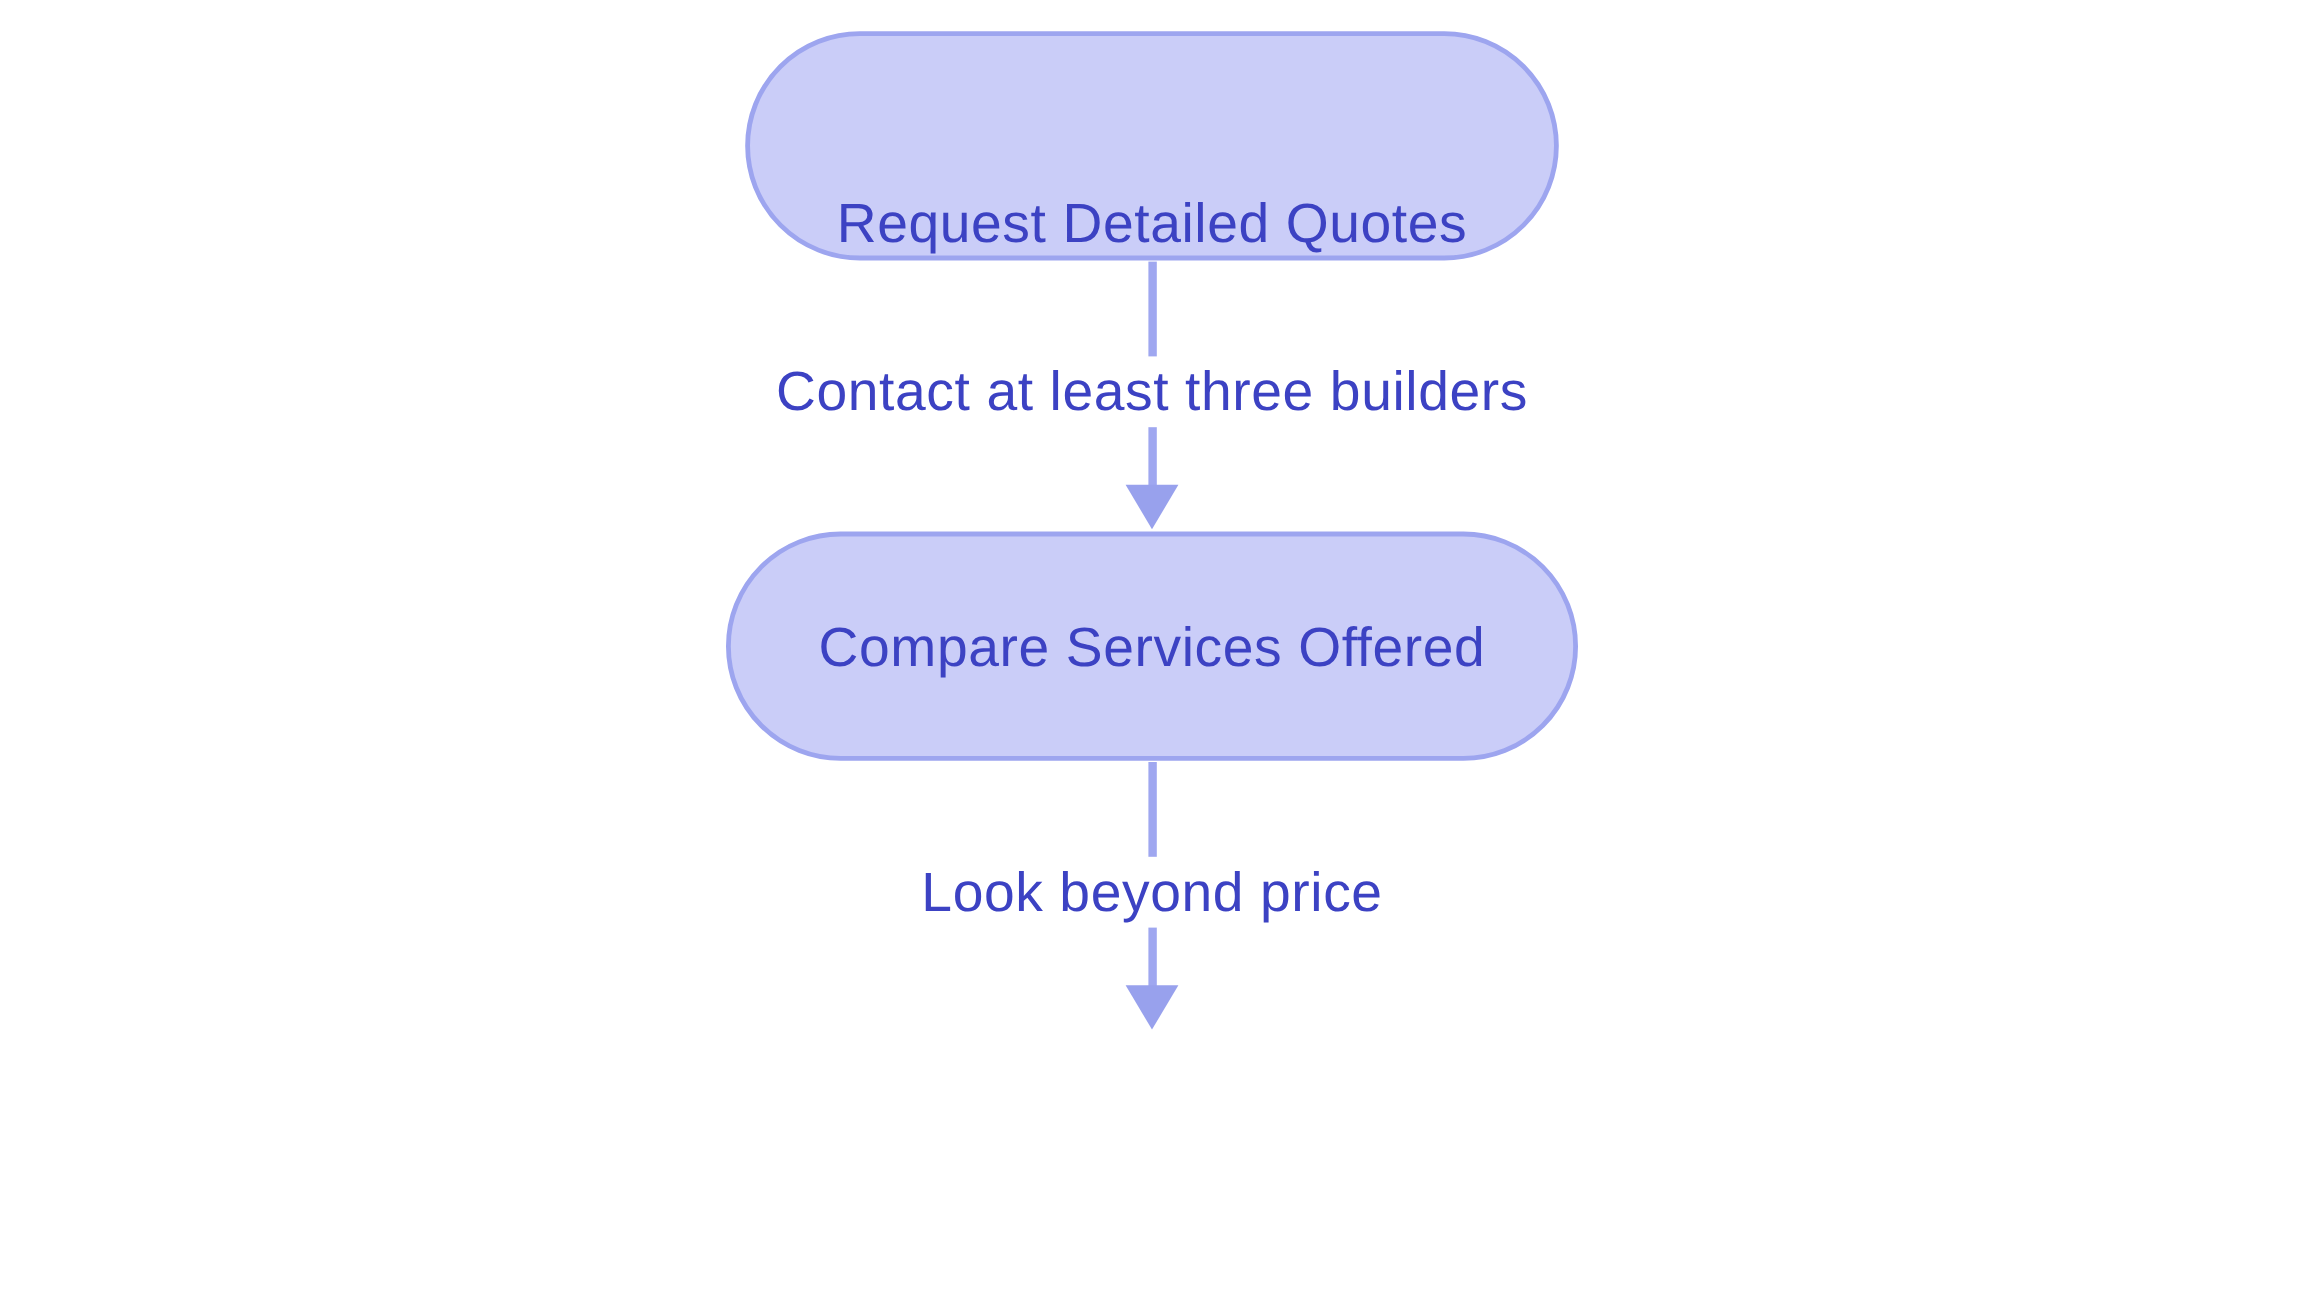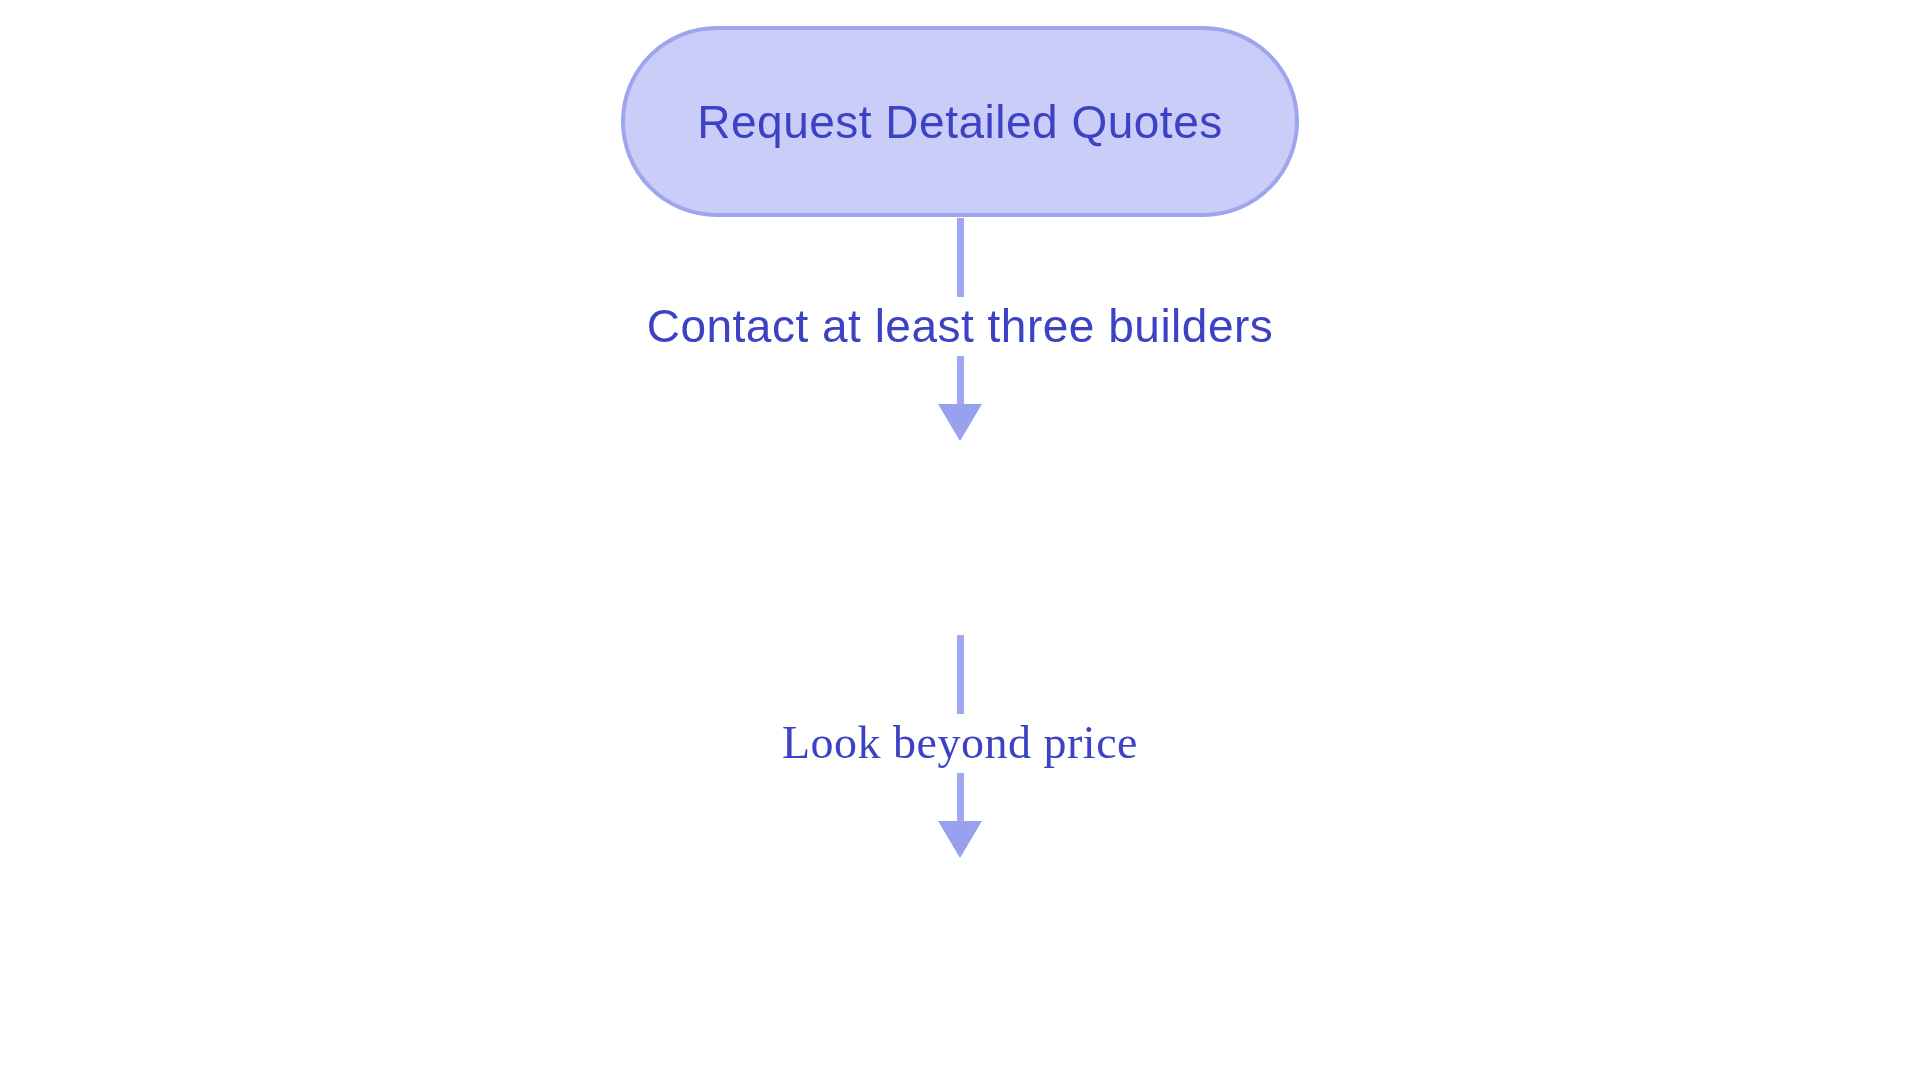--- a/index.html
+++ b/index.html
@@ -29,21 +29,21 @@
     border-radius: 95.5px;
     display: flex;
     align-items: center;
     justify-content: center;
     color: var(--node-text);
     font-size: 46px;
     font-weight: 400;
     letter-spacing: 0.5px;
     white-space: nowrap;
   }
-  .node-1 { left: 621px; top: 26px;  width: 678px; }
+  .node-1 { left: 621px; top: 26px;  width: 678px; align-items: flex-end; }
   .node-2 { left: 605px; top: 443px; width: 710px; }
   .node-3 { left: 621px; top: 860px; width: 678px; }
 
   .edge-line {
     position: absolute;
     left: 957px;
     width: 7px;
     background: var(--edge-line);
   }
   .edge-line-1 { top: 218px; height: 190px; }
@@ -68,36 +68,39 @@
     background: var(--background);
     padding: 4px 10px;
     color: var(--edge-label-text);
     font-size: 46px;
     font-weight: 400;
     letter-spacing: 0.5px;
     white-space: nowrap;
     line-height: 1.1;
   }
   .edge-label-1 { top: 297px; }
-  .edge-label-2 { top: 714px; font-family: Liberation Serif, serif; }
+  .edge-label-2 { top: 714px; }
 </style>
 </head>
 <body>
 
 <div class="canvas">
 
   <div class="edge-line edge-line-1"></div>
   <div class="arrowhead arrowhead-1"></div>
 
   <div class="edge-line edge-line-2"></div>
   <div class="arrowhead arrowhead-2"></div>
 
   <div class="node node-1">
     <span>Request Detailed Quotes</span>
   </div>
 
+  <div class="node node-2">
+    <span>Compare Services Offered</span>
+  </div>
 
 
   <div class="edge-label edge-label-1">Contact at least three builders</div>
 
   <div class="edge-label edge-label-2">Look beyond price</div>
 
 </div>
 
 </body></html>

